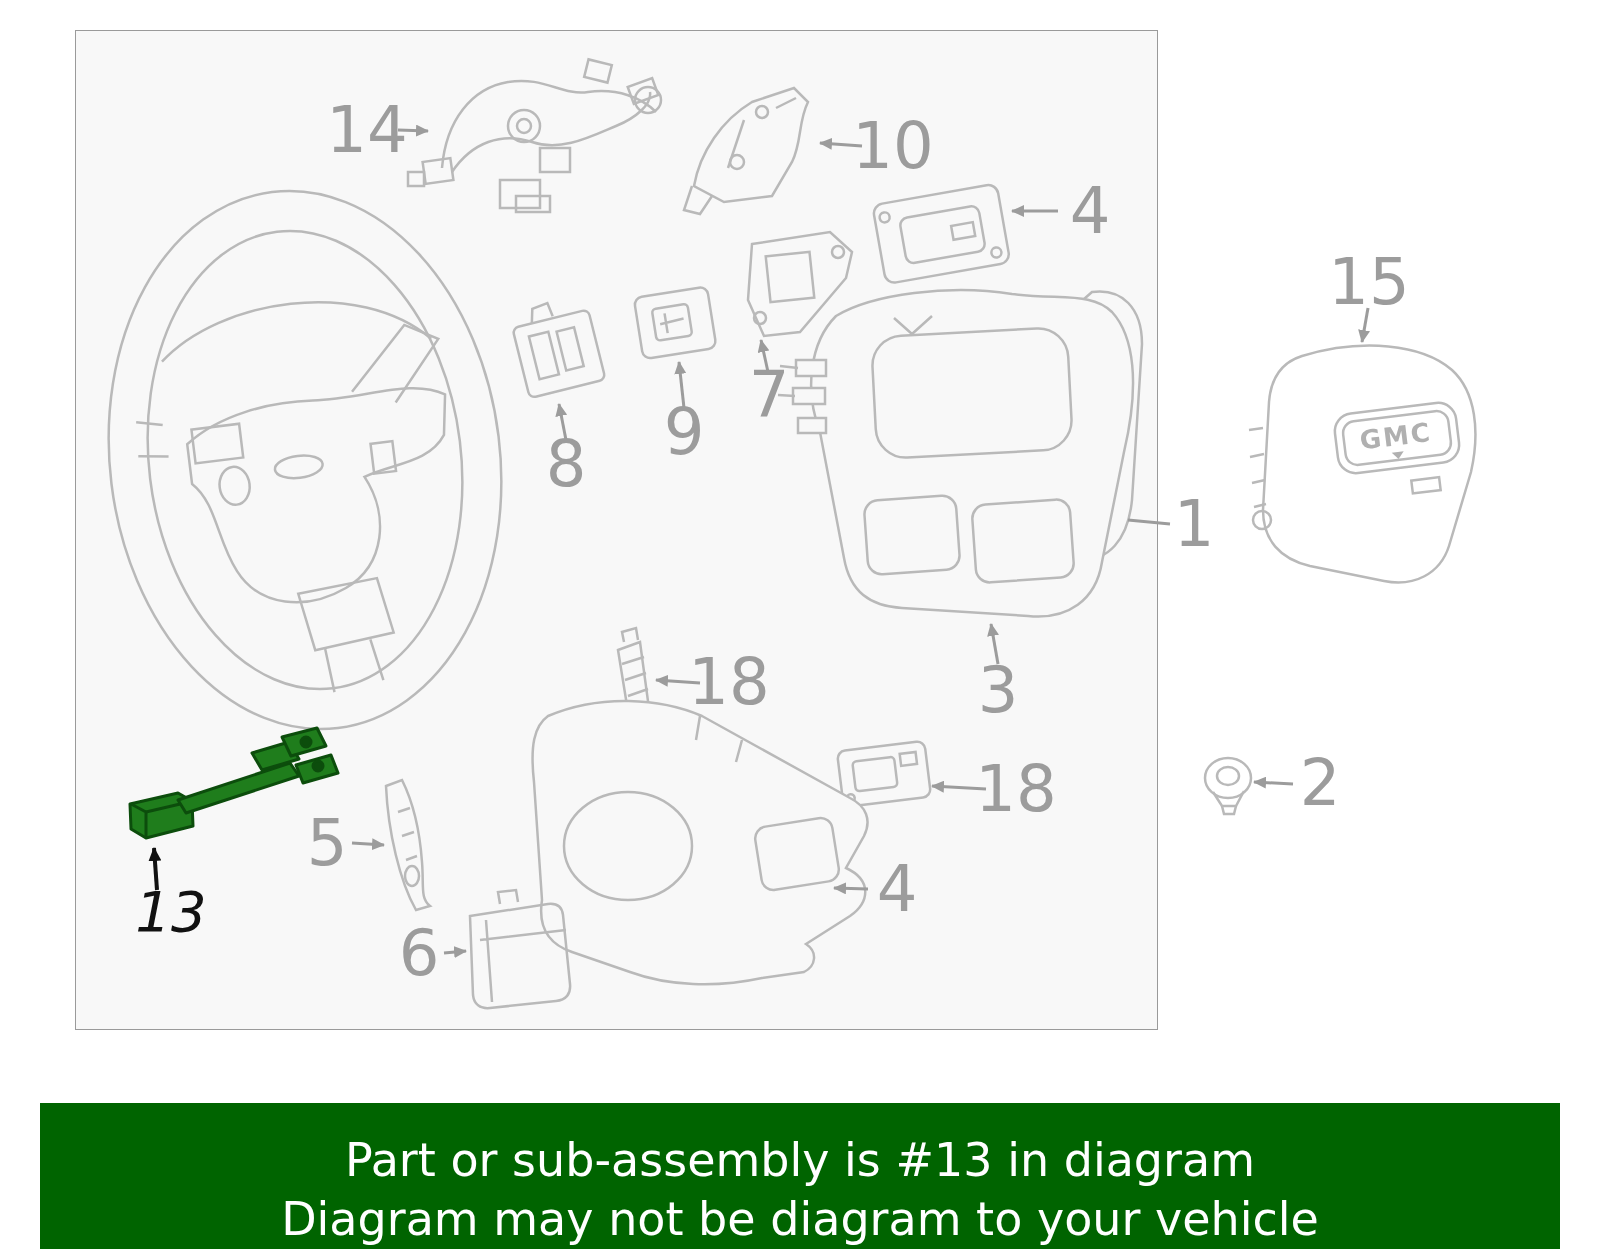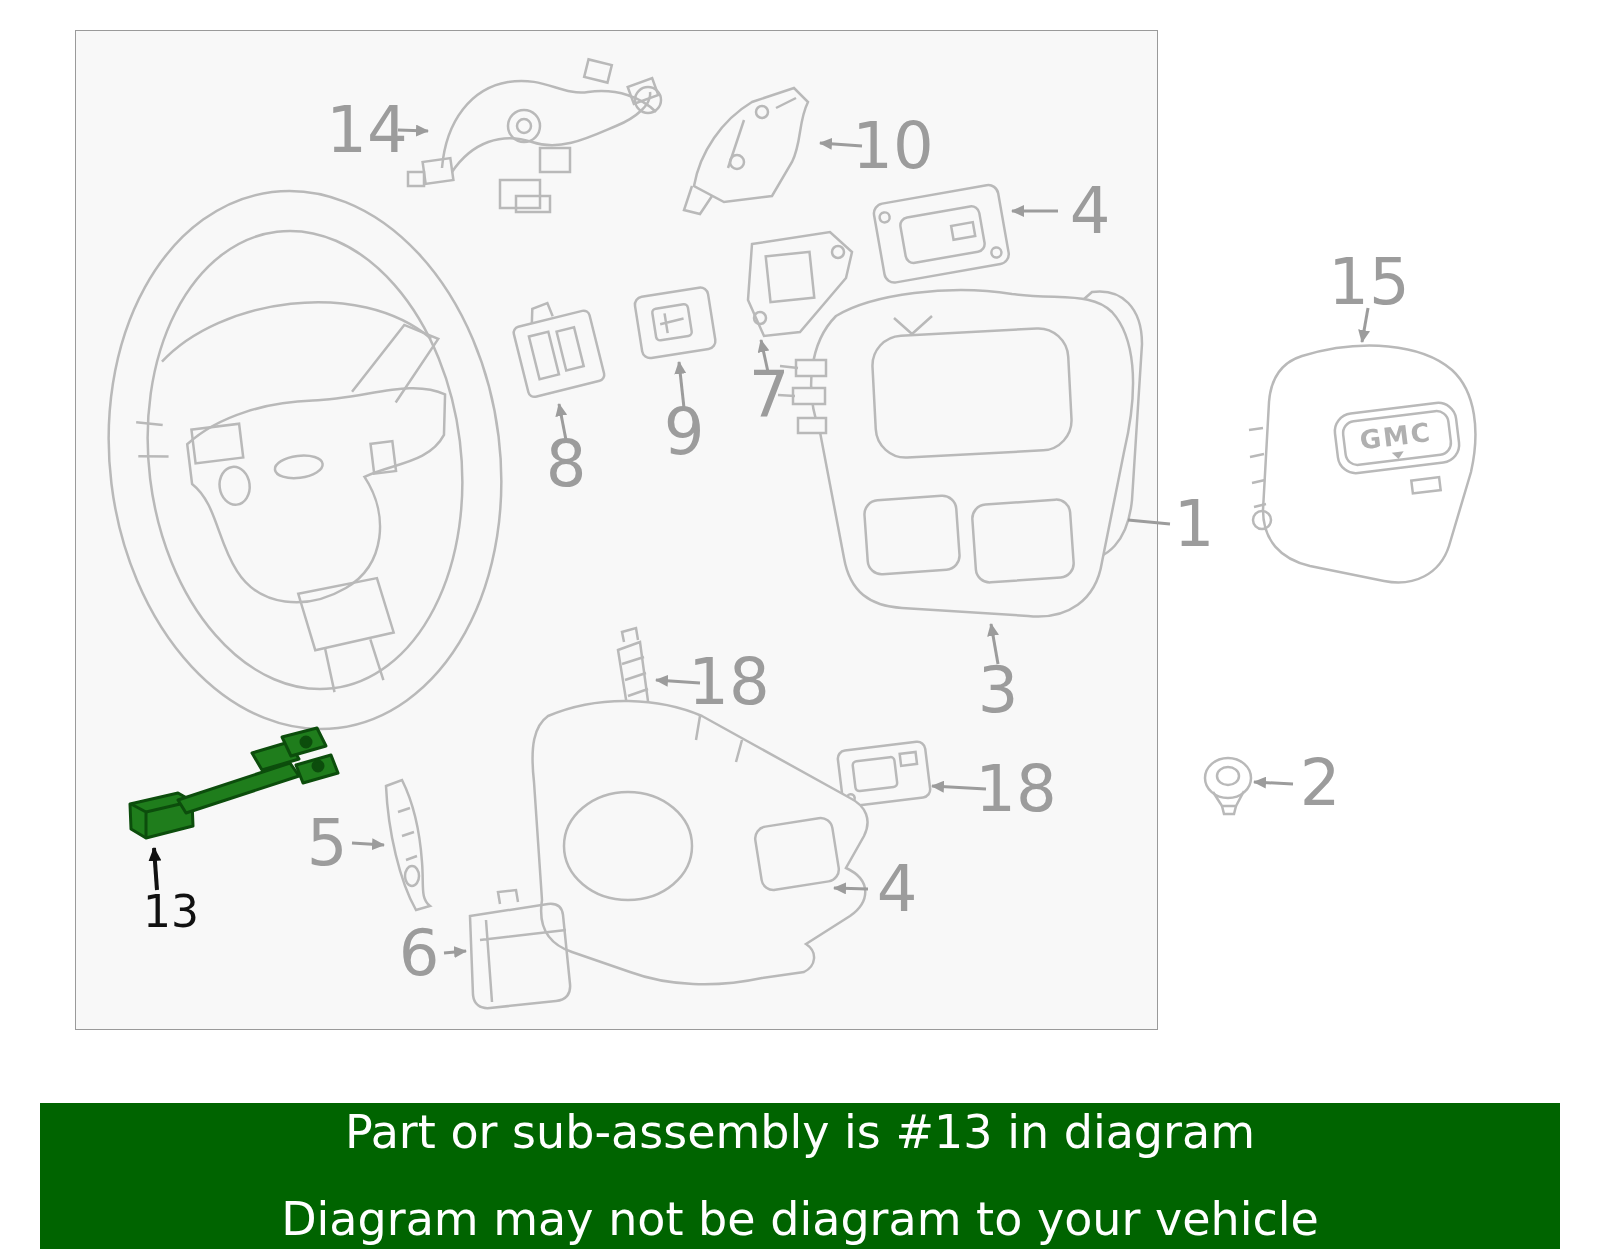--- a/index.html
+++ b/index.html
@@ -3,23 +3,23 @@
 <meta charset="utf-8">
 <style>
   html,body{margin:0;padding:0;background:#fff;}
   .page{position:relative;width:1600px;height:1249px;background:#fff;overflow:hidden;
         font-family:"DejaVu Sans",sans-serif;}
   .diagram-box{position:absolute;left:75px;top:30px;width:1083px;height:1000px;
         background:#f8f8f8;border:1px solid #9a9a9a;box-sizing:border-box;z-index:1;}
   .art{position:absolute;left:0;top:0;z-index:2;}
   .plabel{position:absolute;transform:translate(-50%,-50%);font-size:64px;color:#9c9c9c;
         z-index:3;line-height:1;user-select:none;}
-  .plabel.black{color:#111;font-size:44px;}
+  .plabel.black{color:#111;font-size:56px;font-style:italic;}
   .banner{position:absolute;left:40px;right:40px;bottom:0;height:146px;background:#006400;
-        color:#ffffff;display:flex;flex-direction:column;justify-content:space-between;align-items:center;
+        color:#ffffff;display:flex;flex-direction:column;justify-content:flex-end;align-items:center;
         text-align:center;z-index:4;}
   .banner div{font-size:46px;line-height:1.28;}
 </style>
 </head>
 <body>
 
 <div class="page">
 
   <div class="diagram-box"></div>
 

